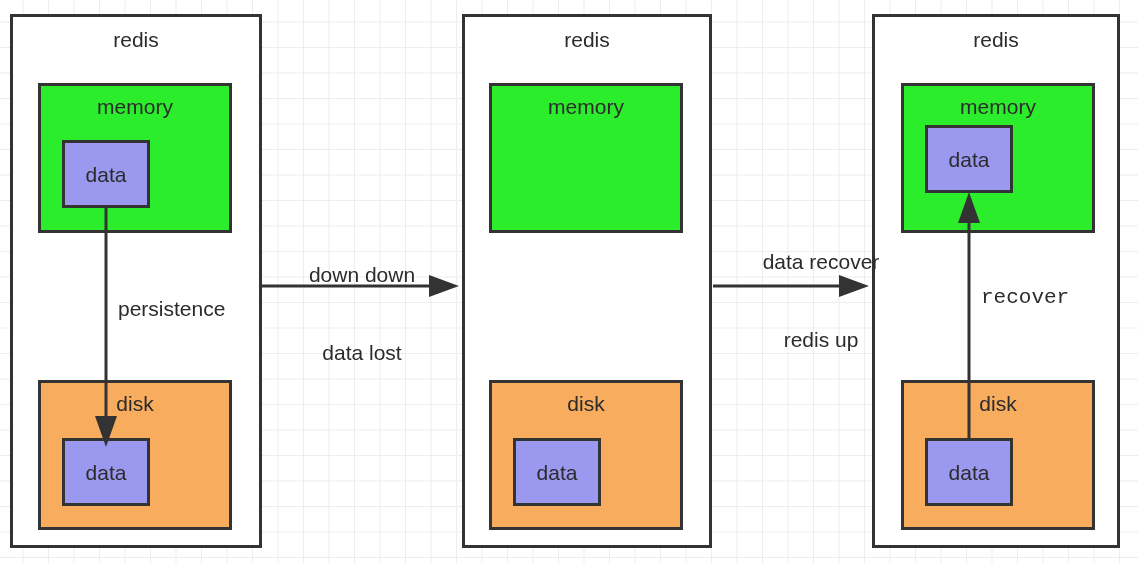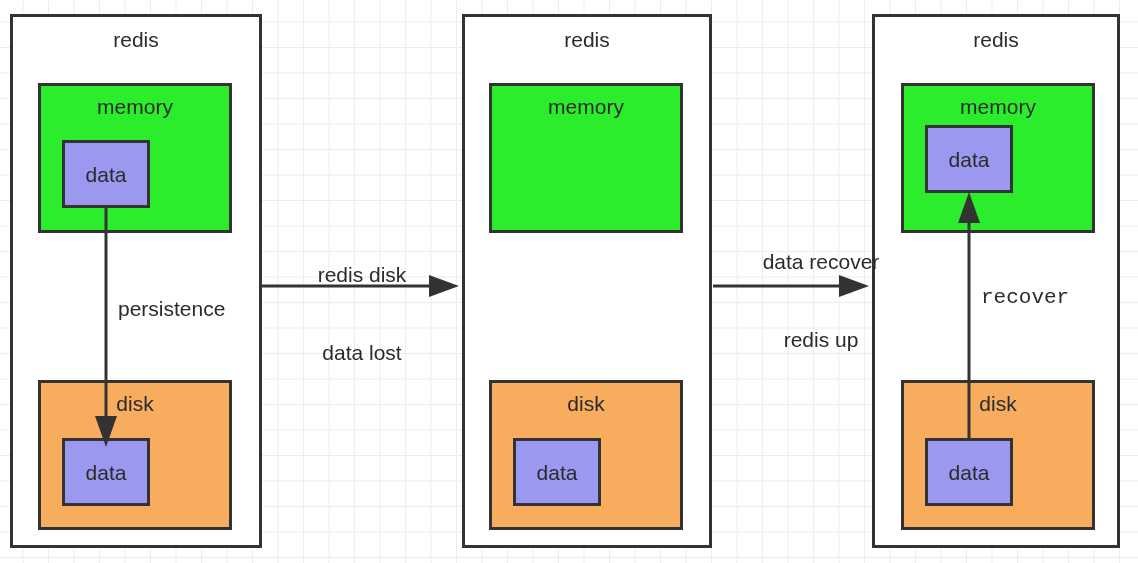--- a/index.html
+++ b/index.html
@@ -140,21 +140,21 @@
     <div class="box-label">disk</div>
   </div>
 
   <div class="box data" style="left:925px; top:438px; width:88px; height:68px;">
     <div class="box-label">data</div>
   </div>
 
   <div class="edge-label" style="left:981px; top:285px;font-family:Liberation Mono, monospace;">recover</div>
 
   <div class="edge-label" style="left:278px; top:210px; width:168px;">
-    <div>redis disk</div>
+    <div>down down</div>
     <div>data lost</div>
   </div>
 
   <div class="edge-label" style="left:728px; top:197px; width:186px;">
     <div>data recover</div>
     <div>redis up</div>
   </div>
 
   <svg id="arrows" viewBox="0 0 1138 563" width="1138" height="563">
 

